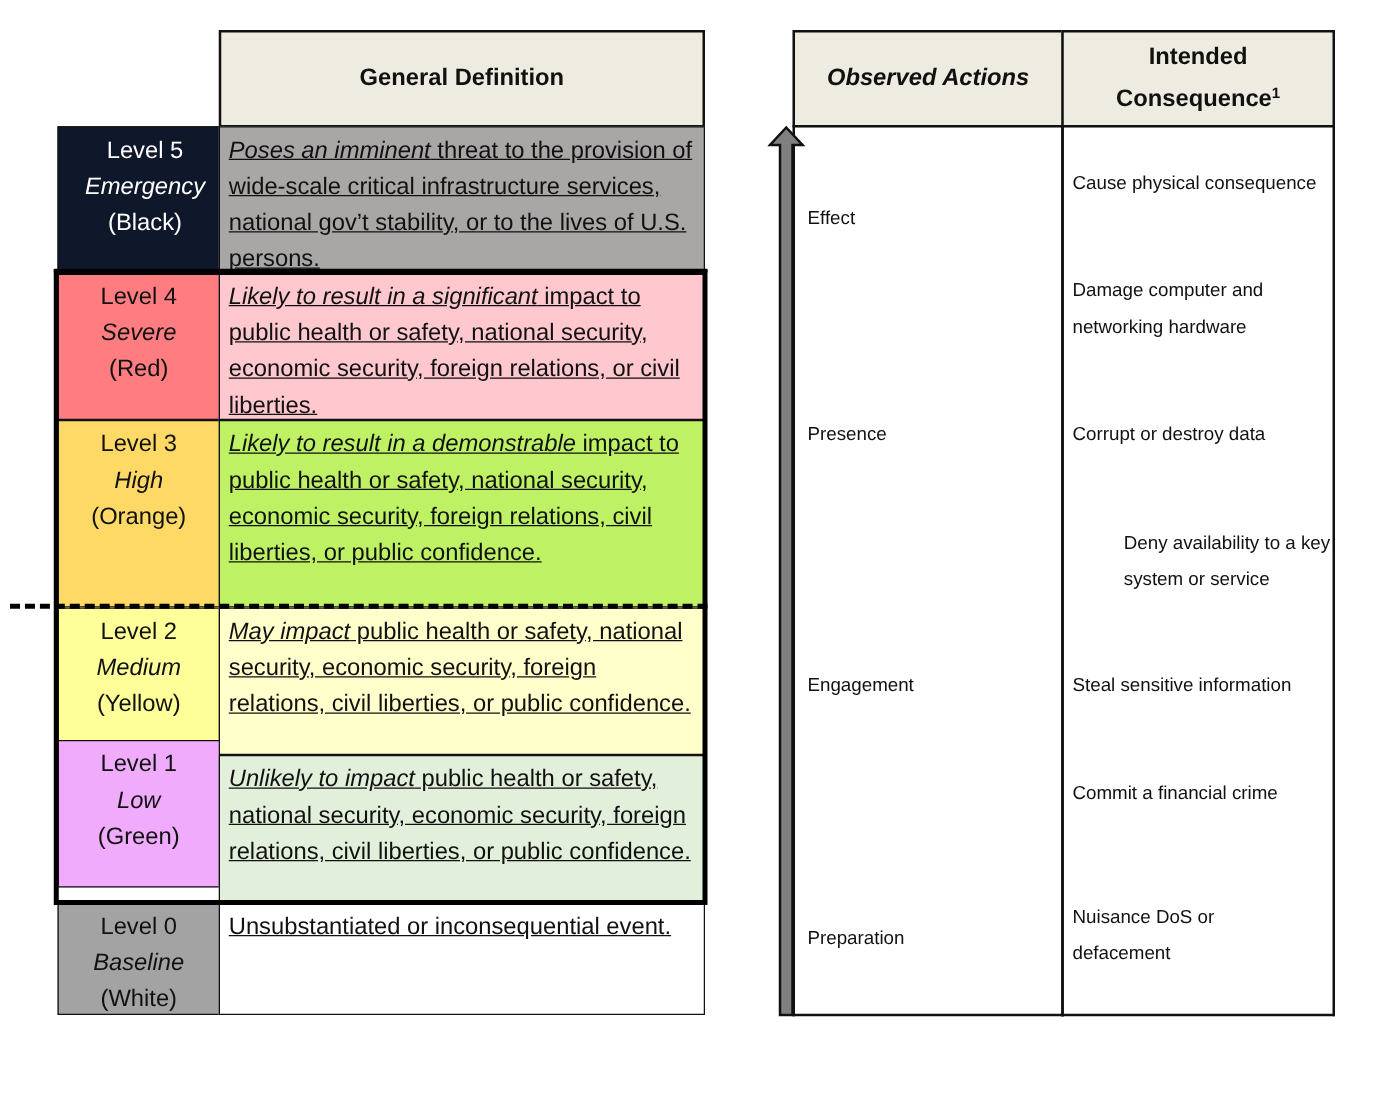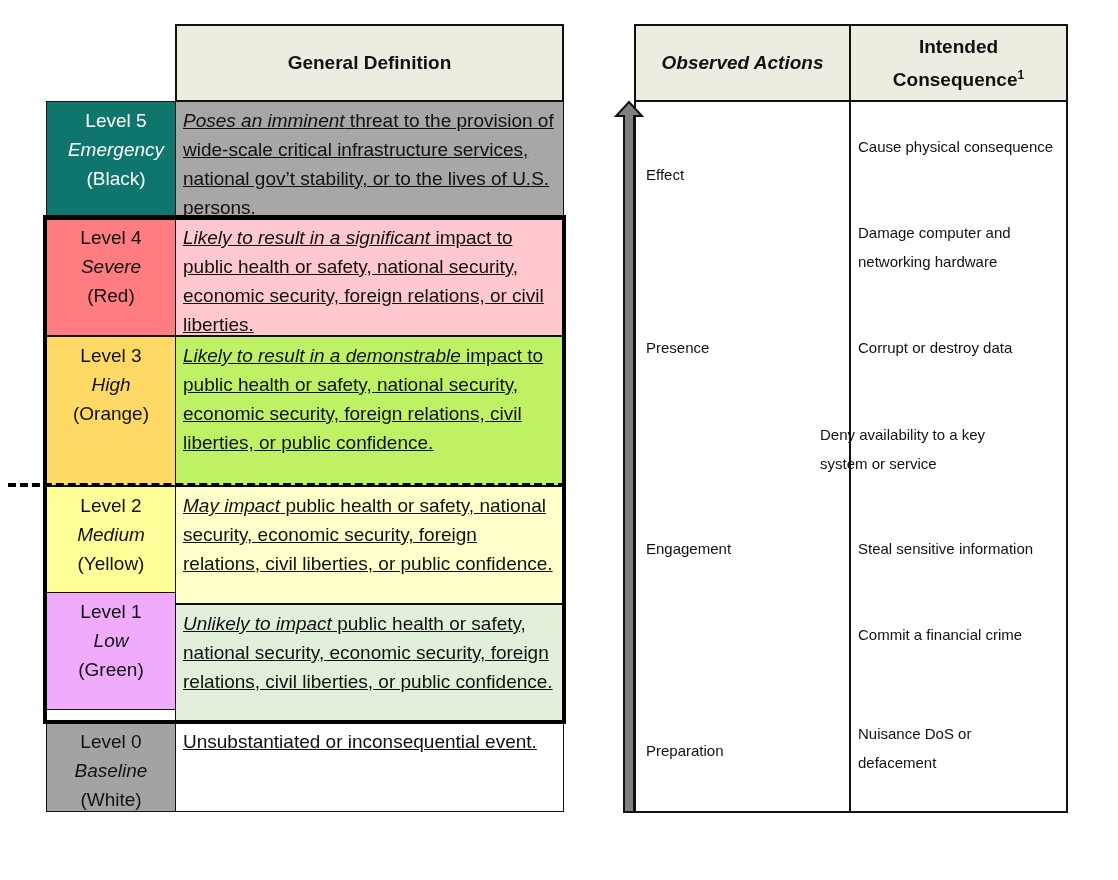--- a/index.html
+++ b/index.html
@@ -15,21 +15,21 @@
     .rcell { font-size: 15px; line-height: 29px; }
     sup { font-size: 12px; vertical-align: 7px; }
   </style>
 </head>
 <body>
 
 <div class="abs hdr" style="left:175px; top:24px; width:389px; height:78px;">
   <span>General Definition</span>
 </div>
 
-<div class="abs lvl txt" style="left:46px; top:101px; width:140px; height:117px; background:#0f766e; color:#fff;">
+<div class="abs lvl txt" style="left:46px; top:101px; width:140px; height:117px; background:#0f172a; color:#fff;">
   <div>Level 5</div>
   <div><i>Emergency</i></div>
   <div>(Black)</div>
 </div>
 <div class="abs def txt" style="left:175px; top:101px; width:389px; height:117px; background:#a9a6a6;">
   <i>Poses an imminent</i><span> threat to the provision of wide-scale critical infrastructure services, national gov’t stability, or to the lives of U.S. persons.</span>
 </div>
 
 <div class="abs lvl txt" style="left:46px; top:218px; width:130px; height:118px; background:#ff7c80;">
   <div>Level 4</div>
@@ -95,20 +95,20 @@
 <div class="abs" style="left:849px; top:100px; width:219px; height:713px; border:2px solid #111; border-top:none;"></div>
 
 <div class="abs rcell" style="left:646px; top:160px;">Effect</div>
 <div class="abs rcell" style="left:646px; top:333px;">Presence</div>
 <div class="abs rcell" style="left:646px; top:534px;">Engagement</div>
 <div class="abs rcell" style="left:646px; top:736px;">Preparation</div>
 
 <div class="abs rcell" style="left:858px; top:132px; width:205px;">Cause physical consequence</div>
 <div class="abs rcell" style="left:858px; top:218px; width:190px;">Damage computer and networking hardware</div>
 <div class="abs rcell" style="left:858px; top:333px; width:190px;">Corrupt or destroy data</div>
-<div class="abs rcell" style="left:820px; top:420px; width:208px;">Deny availability to a key system or service</div>
+<div class="abs rcell" style="left:899px; top:420px; width:208px;">Deny availability to a key system or service</div>
 <div class="abs rcell" style="left:858px; top:534px; width:190px;">Steal sensitive information</div>
 <div class="abs rcell" style="left:858px; top:620px; width:190px;">Commit a financial crime</div>
 <div class="abs rcell" style="left:858px; top:707px; width:190px;margin-top:12px;">Nuisance DoS or defacement</div>
 
 <svg class="abs" style="left:614px; top:100px;" width="30" height="715" viewBox="0 0 30 715">
   <polygon points="15,2 28,16 20,16 20,712 10,712 10,16 2,16" fill="#808080" stroke="#111" stroke-width="2" stroke-linejoin="miter"></polygon>
 </svg>
 
 </body></html>

